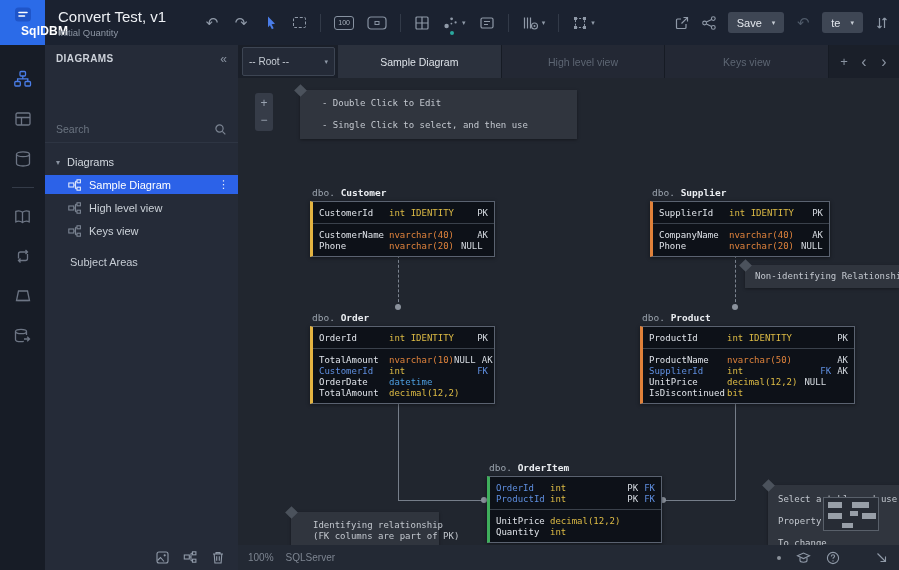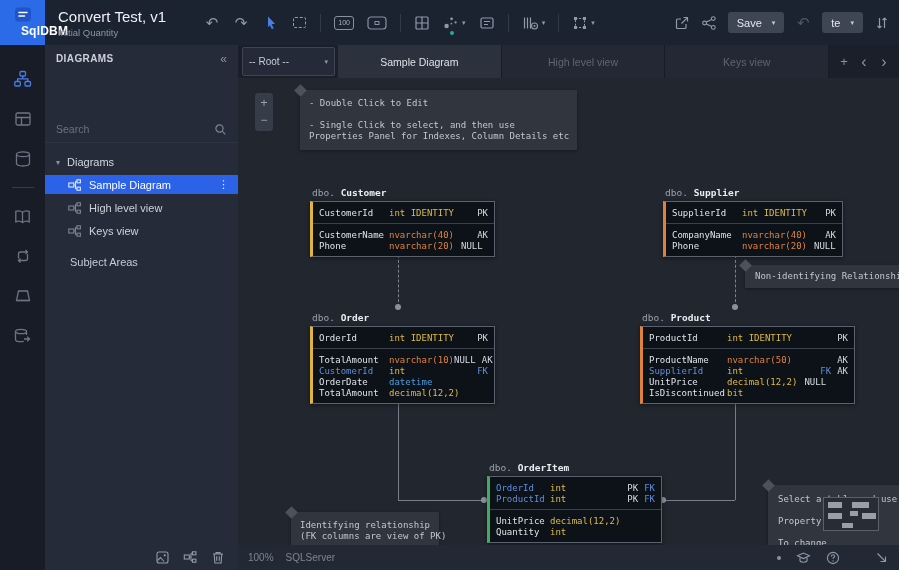--- a/index.html
+++ b/index.html
@@ -79,21 +79,21 @@
 
   .canvas { flex:1; position:relative; background:#21262f; overflow:hidden; }
 
   .zoomctl { position:absolute; left:17px; top:15px; width:18px; background:#363c48;
     border-radius:3px; display:flex; flex-direction:column; align-items:center; padding:2px 0; }
   .zoomctl span { color:#9aa3b0; font-size:12px; line-height:17px; cursor:pointer; }
 
   
   .note { position:absolute; background:#30353e; color:#c3c8cf;
     font-family:"DejaVu Sans Mono", monospace; font-size:9px; line-height:11px;
-    padding:8px 9px; box-shadow:0 1px 3px rgba(0,0,0,.35); }
+    padding:8px 22px; box-shadow:0 1px 3px rgba(0,0,0,.35); }
   .note::before { content:""; position:absolute; top:-4px; left:-4px; width:9px; height:9px;
     background:#4b525c; transform:rotate(45deg); }
   .note .nline { min-height:11px; white-space:pre; }
 
   
   .tbl { position:absolute; font-family:"DejaVu Sans Mono", monospace; font-size:9px; }
   .tbl-title { margin:0 0 3px 2px; font-size:9.5px; color:#9aa3ad; }
   .tbl-title b { color:#eaedf1; font-weight:bold; }
   .tbl-box { background:#0d1118; border:1px solid #5a6270; border-left:3px solid #e3b341;
     box-shadow:0 1px 4px rgba(0,0,0,.45); }
@@ -391,21 +391,20 @@
 
         <div class="zoomctl">
           <span>+</span>
           <span>−</span>
         </div>
 
         <div class="note" style="left:62px; top:12px; width:277px;">
           <div class="nline">- Double Click to Edit</div>
           <div class="nline"></div>
           <div class="nline">- Single Click to select, and then use</div>
-          <div class="nline">Properties Panel for Indexes, Column Details etc</div>
         </div>
 
         <div class="vline dashed" style="left:160px; top:177px; height:52px;"></div>
         <div class="dot" style="left:157px; top:226px;"></div>
         <div class="vline dashed" style="left:497px; top:177px; height:52px;"></div>
         <div class="dot" style="left:494px; top:226px;"></div>
         <div class="vline" style="left:160px; top:322px; height:100px;"></div>
         <div class="hline" style="left:160px; top:422px; width:86px;"></div>
         <div class="dot" style="left:243px; top:419px;"></div>
         <div class="vline" style="left:497px; top:322px; height:100px;"></div>
@@ -418,21 +417,21 @@
             <div class="sec">
               <div class="trow"><span class="cname">CustomerId</span><span class="ty">int IDENTITY</span><span class="badges"><span class="k">PK</span></span></div>
             </div>
             <div class="sec">
               <div class="trow"><span class="cname">CustomerName</span><span class="to">nvarchar(40)</span><span class="badges"><span class="k">AK</span></span></div>
               <div class="trow"><span class="cname">Phone</span><span class="to">nvarchar(20)</span><span class="nul">NULL</span></div>
             </div>
           </div>
         </div>
 
-        <div class="tbl" style="left:412px; top:109px; width:180px;margin-left:13px;">
+        <div class="tbl" style="left:412px; top:109px; width:180px;">
           <div class="tbl-title"><span>dbo.</span> <b>Supplier</b></div>
           <div class="tbl-box" style="--namew: 70px; border-left-color: rgb(224, 129, 58);">
             <div class="sec">
               <div class="trow"><span class="cname">SupplierId</span><span class="ty">int IDENTITY</span><span class="badges"><span class="k">PK</span></span></div>
             </div>
             <div class="sec">
               <div class="trow"><span class="cname">CompanyName</span><span class="to">nvarchar(40)</span><span class="badges"><span class="k">AK</span></span></div>
               <div class="trow"><span class="cname">Phone</span><span class="to">nvarchar(20)</span><span class="nul">NULL</span></div>
             </div>
           </div>
@@ -481,21 +480,21 @@
             </div>
             <div class="sec">
               <div class="trow"><span class="cname">UnitPrice</span><span class="ty">decimal(12,2)</span></div>
               <div class="trow"><span class="cname">Quantity</span><span class="ty">int</span></div>
             </div>
           </div>
         </div>
 
         <div class="note" style="left:53px; top:434px; width:148px;">
           <div class="nline">Identifying relationship</div>
-          <div class="nline">(FK columns are view of PK)</div>
+          <div class="nline">(FK columns are part of PK)</div>
         </div>
 
         <div class="note" style="left:530px; top:407px; right:-18px; bottom:0; padding:9px 0 0 10px;">
           <div class="nline">Select a table and use</div>
           <div class="nline" style="margin-top:11px;">Property</div>
           <div class="nline" style="margin-top:11px;">To change</div>
         </div>
         <div class="thumb">
           <i style="left:4px; top:4px; width:14px; height:6px;"></i>
           <i style="left:28px; top:4px; width:17px; height:6px;"></i>

